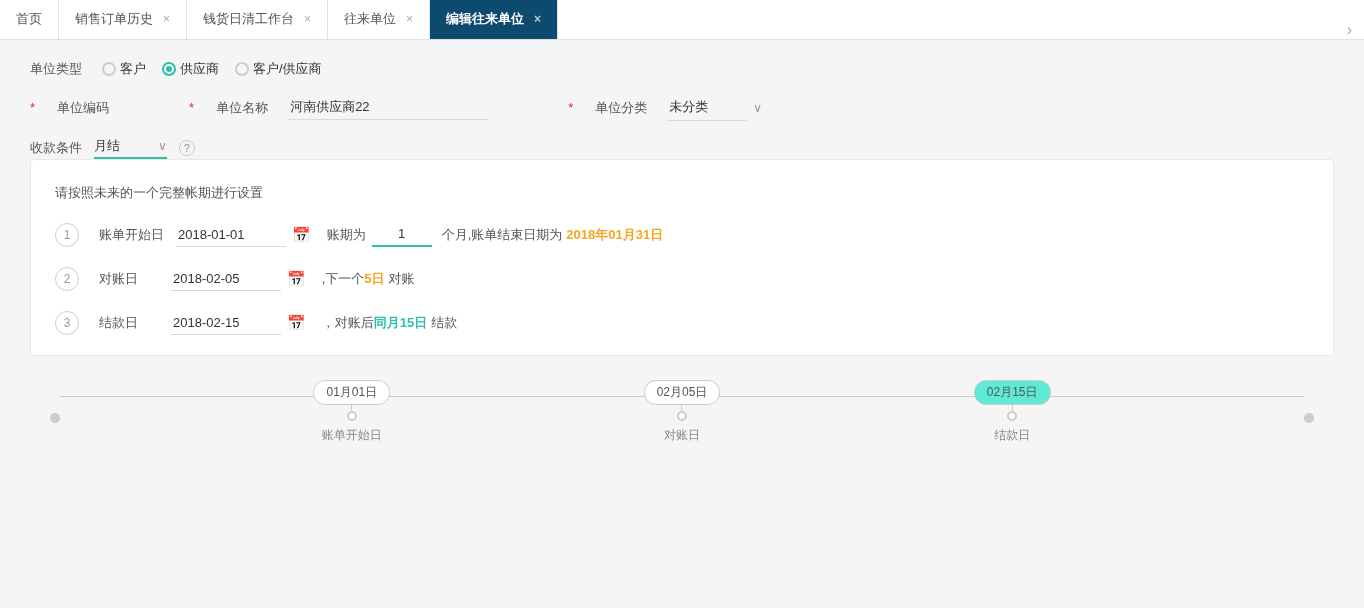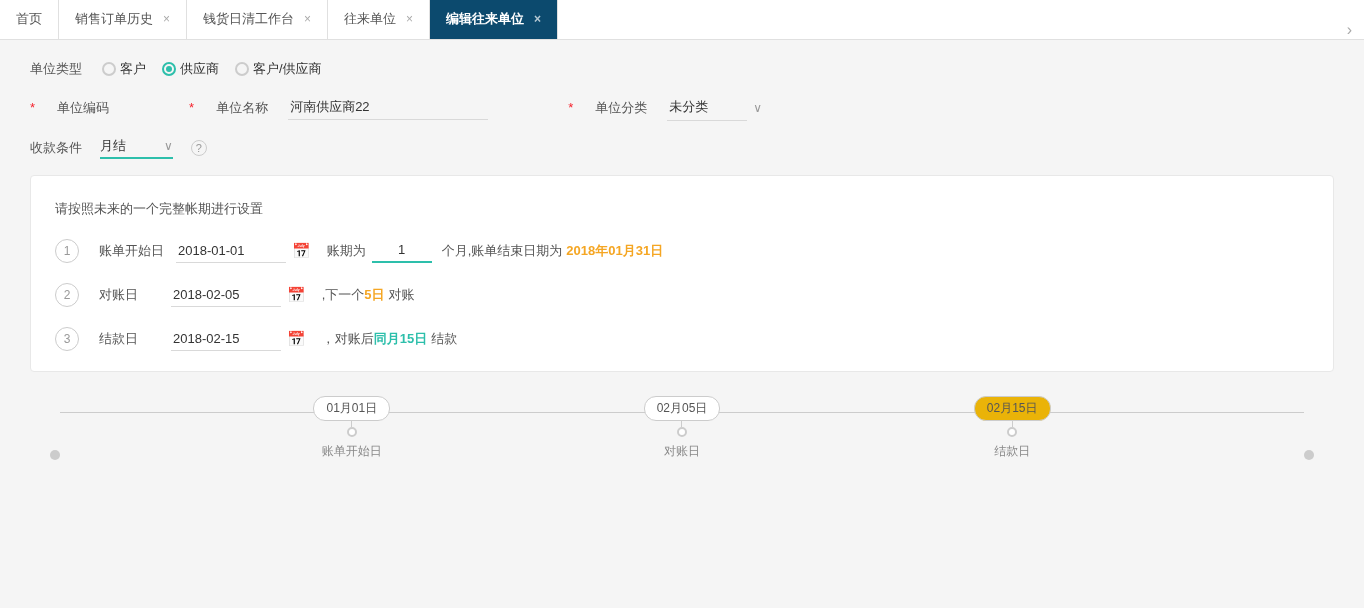--- a/index.html
+++ b/index.html
@@ -127,22 +127,21 @@
     .dropdown-arrow {
       color: #999;
       font-size: 12px;
       cursor: pointer;
     }
 
     
     .condition-row {
       display: flex;
       align-items: center;
-      margin-bottom: 16px;
-      gap: 18px;
+      gap: 12px;
     }
     .condition-select-wrapper {
       display: flex;
       align-items: center;
       gap: 4px;
       border-bottom: 2px solid #2DBFAB;
       padding-bottom: 2px;
     }
     .condition-value {
       color: #333;
@@ -352,21 +351,21 @@
       <span class="highlight-teal">同月15日</span>
       <span class="desc-text">结款</span>
     </div>
 
   </div>
 
   <div style="margin-top: 24px; position: relative; padding: 0 20px;">
 
     <div style="position:absolute; top:16px; left:30px; right:30px; height:1px; background:#ccc; z-index:0;"></div>
 
-    <div style="display:flex; align-items:flex-end; justify-content:space-between; position:relative; z-index:1;">
+    <div style="display:flex; align-items:center; justify-content:space-between; position:relative; z-index:1;">
 
       <div style="display:flex;flex-direction:column;align-items:center;margin-top:11px;">
         <div style="width:10px;height:10px;border-radius:50%;background:#ccc;"></div>
       </div>
 
       <div style="display:flex;flex-direction:column;align-items:center;">
         <div style="border:1px solid #ccc;border-radius:12px;padding:3px 12px;font-size:12px;color:#555;background:#fff;white-space:nowrap;">01月01日</div>
         <div style="width:1px;height:6px;background:#ccc;"></div>
         <div style="width:10px;height:10px;border-radius:50%;border:2px solid #ccc;background:#fff;"></div>
         <div style="font-size:12px;color:#888;margin-top:6px;white-space:nowrap;">账单开始日</div>
@@ -374,21 +373,21 @@
 
 
       <div style="display:flex;flex-direction:column;align-items:center;">
         <div style="border:1px solid #ccc;border-radius:12px;padding:3px 12px;font-size:12px;color:#555;background:#fff;white-space:nowrap;">02月05日</div>
         <div style="width:1px;height:6px;background:#ccc;"></div>
         <div style="width:10px;height:10px;border-radius:50%;border:2px solid #ccc;background:#fff;"></div>
         <div style="font-size:12px;color:#888;margin-top:6px;white-space:nowrap;">对账日</div>
       </div>
 
       <div style="display:flex;flex-direction:column;align-items:center;">
-        <div style="border:1px solid #ccc;border-radius:12px;padding:3px 12px;font-size:12px;color:#555;background:#eab308;white-space:nowrap;">02月15日</div>
+        <div style="border:1px solid #ccc;border-radius:12px;padding:3px 12px;font-size:12px;color:#555;background:#5eead4;white-space:nowrap;">02月15日</div>
         <div style="width:1px;height:6px;background:#ccc;"></div>
         <div style="width:10px;height:10px;border-radius:50%;border:2px solid #ccc;background:#fff;"></div>
         <div style="font-size:12px;color:#888;margin-top:6px;white-space:nowrap;">结款日</div>
       </div>
 
       <div style="display:flex;flex-direction:column;align-items:center;margin-top:11px;">
         <div style="width:10px;height:10px;border-radius:50%;background:#ccc;"></div>
       </div>
 
     </div>

